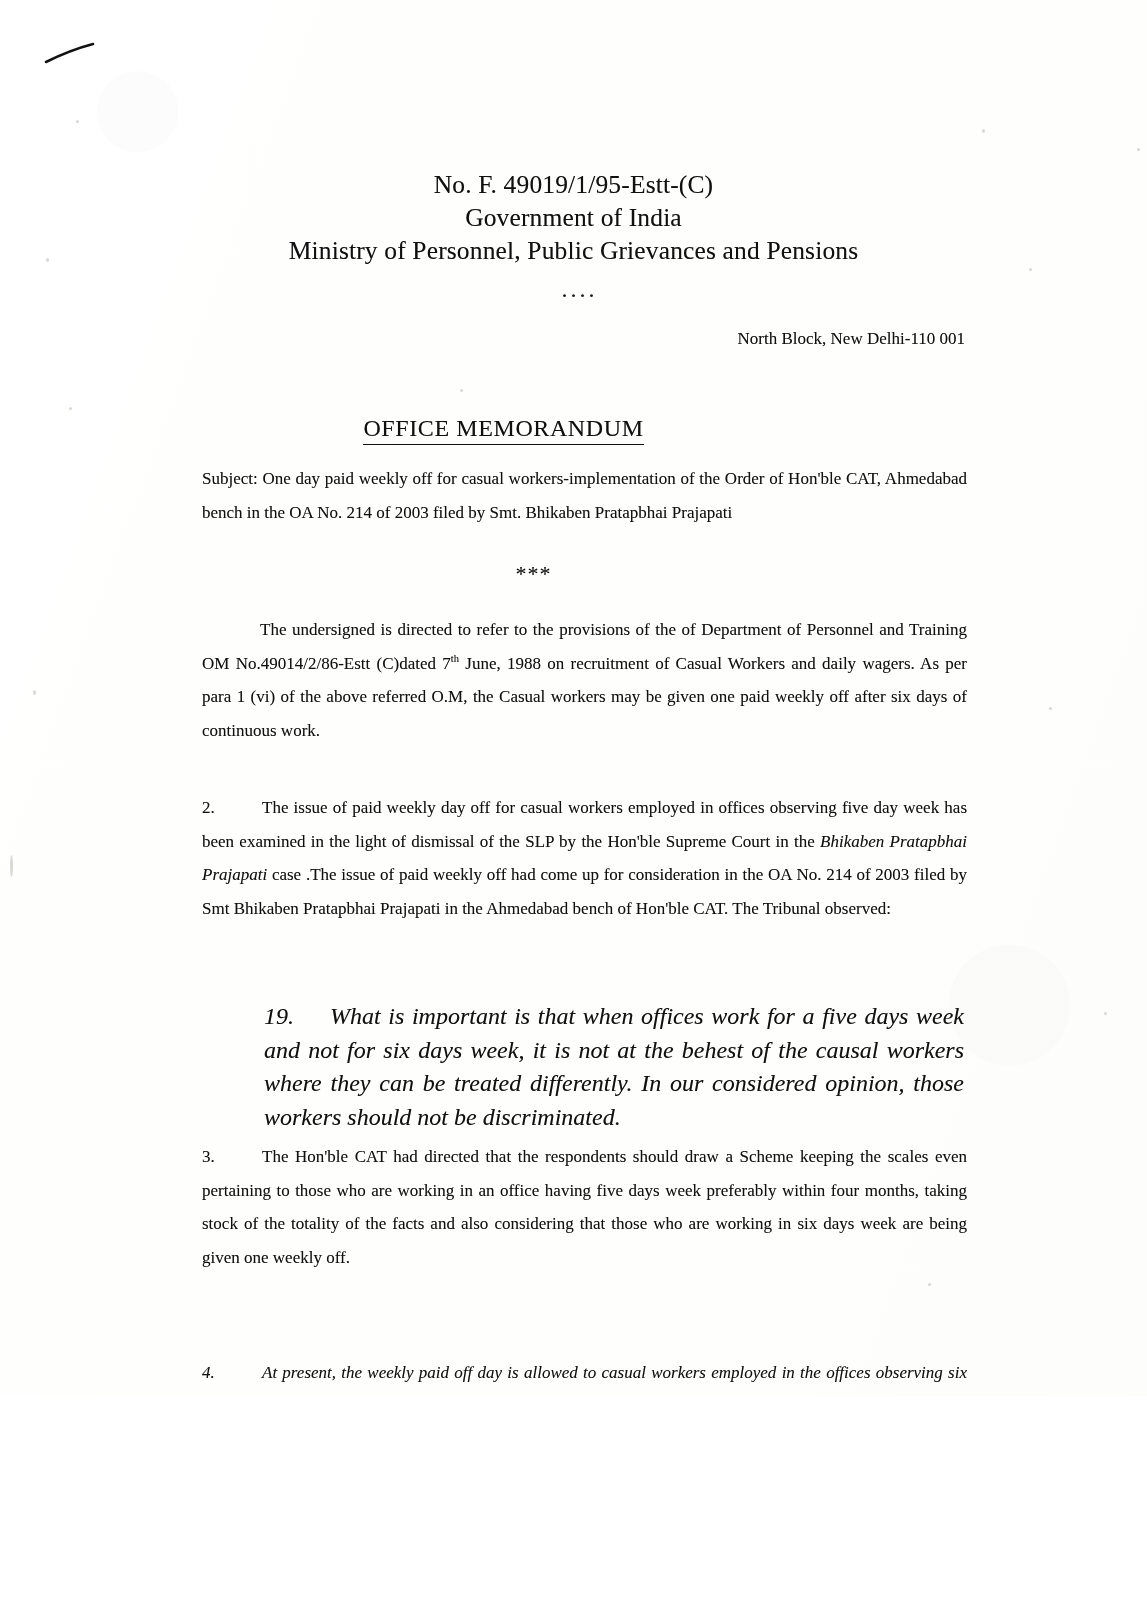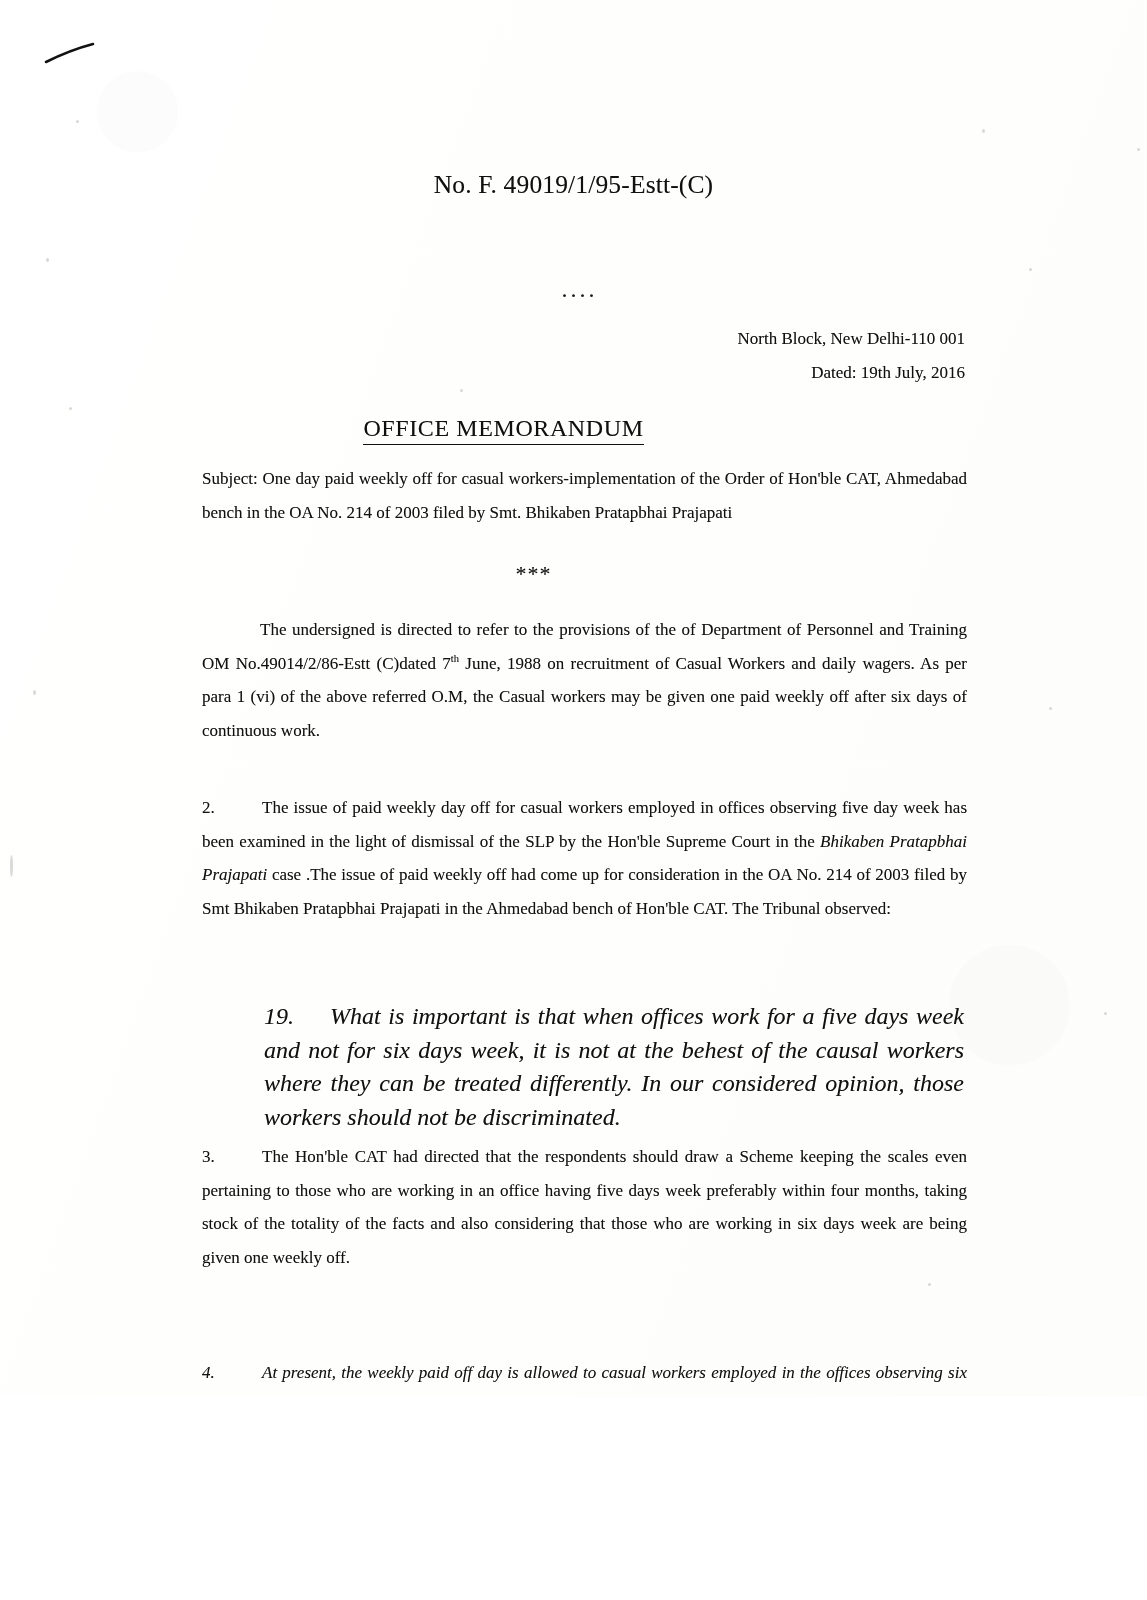--- a/index.html
+++ b/index.html
@@ -179,29 +179,30 @@
   <div class="speck" style="left:1104px;top:1012px;width:3px;height:3px;"></div>
 
   <svg id="pen-stroke" viewBox="0 0 52 22">
     <path d="M2 20 C 14 14, 30 7, 49 2" stroke="#121212" stroke-width="2.6" fill="none" stroke-linecap="round"></path>
   </svg>
 
   <div id="content">
 
     <div class="block hdr" style="left:0;right:0;width:1147px;top:168px;">
       <div>No. F. 49019/1/95-Estt-(C)</div>
+      <div>Government of India</div>
+      <div>Ministry of Personnel, Public Grievances and Pensions</div>
     </div>
 
     <div id="dots">
       <span>....</span>
     </div>
 
     <div id="addr">
       <div>North Block, New Delhi-110 001</div>
-      <div>Dated: 19th July, 2016</div>
     </div>
 
     <div id="om-title-wrap">
       <span id="om-title">OFFICE MEMORANDUM</span>
     </div>
 
     <div class="para noindent" style="top:462px;">
       <span>Subject:</span><span>&nbsp;</span><span>One day paid weekly off for casual workers-implementation of the Order of Hon'ble CAT, Ahmedabad bench in the OA No. 214 of 2003 filed by Smt. Bhikaben Pratapbhai Prajapati</span>
     </div>
 

